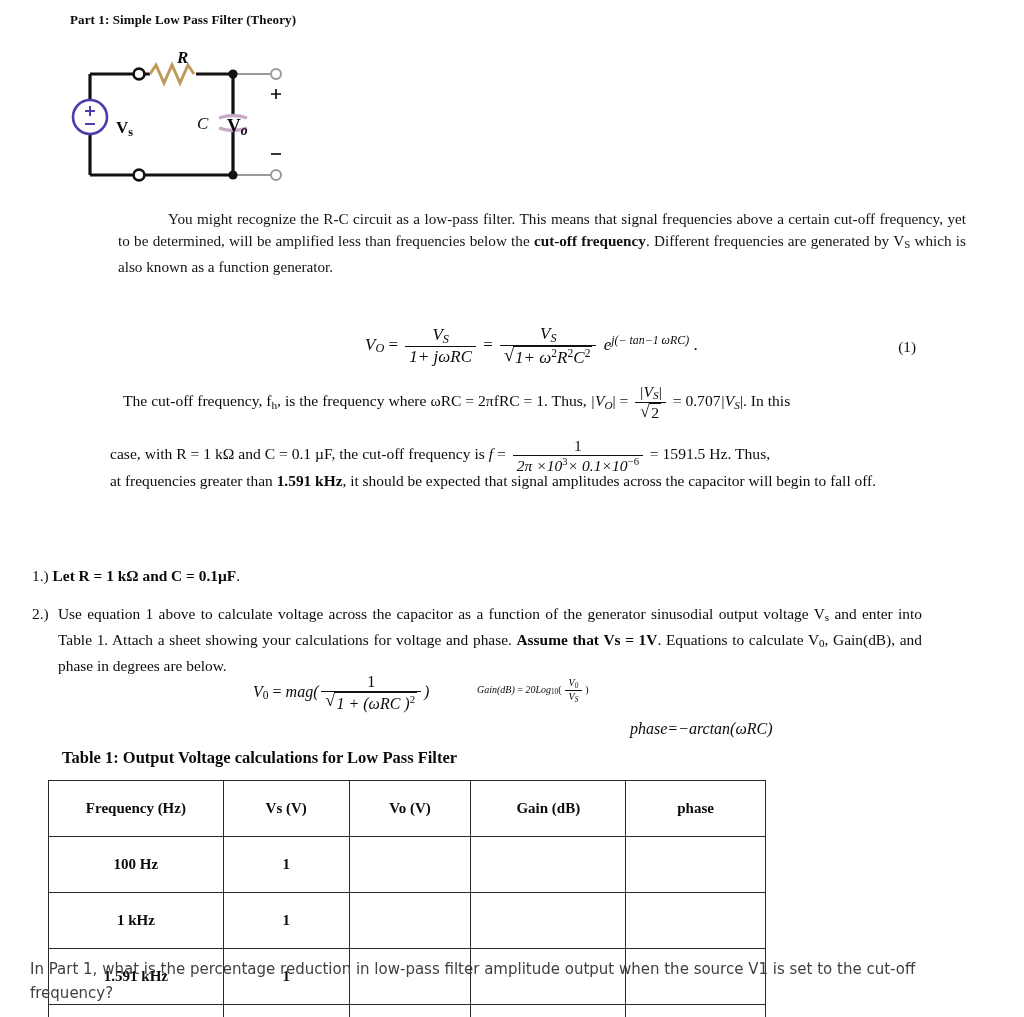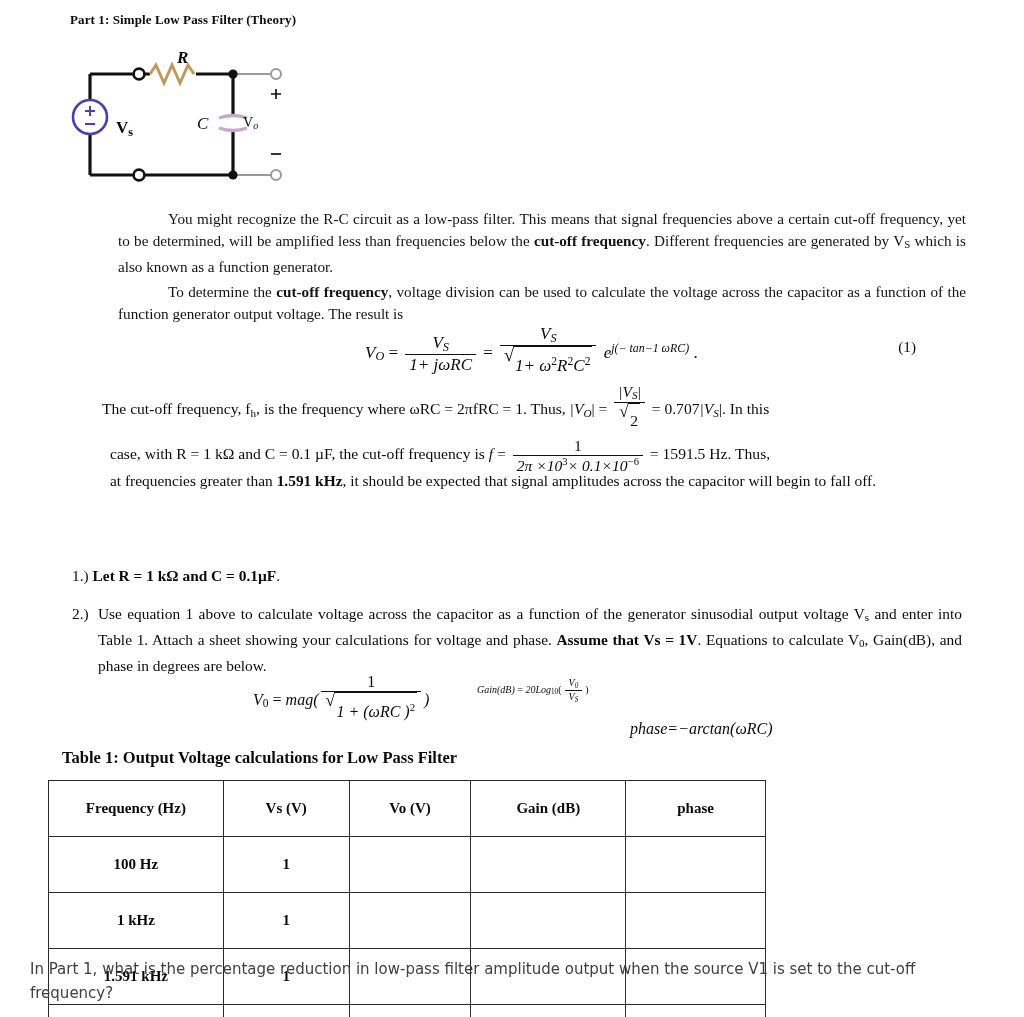--- a/index.html
+++ b/index.html
@@ -41,21 +41,21 @@
     height: 145px;
   }
   .circuit svg { display: block; }
   .circ-label {
     position: absolute;
     font-family: "Liberation Serif", serif;
   }
   .lbl-R  { left: 117px; top: 6px;  font-size: 17px; font-style: italic; font-weight: bold; }
   .lbl-C  { left: 137px; top: 72px; font-size: 17px; font-style: italic; }
   .lbl-Vs { left: 56px;  top: 76px; font-size: 17px; font-weight: bold; }
-  .lbl-Vo { left: 183px; top: 73px; font-size: 14px; font-weight: normal; }
+  .lbl-Vo { left: 167px; top: 73px; font-size: 19px; font-weight: bold; }
   .sub { font-size: 0.72em; vertical-align: -0.22em; }
   .sub-i { font-size: 0.72em; vertical-align: -0.22em; font-style: italic; }
 
   
   .body-par {
     position: absolute;
     font-size: 15.2px;
     line-height: 22px;
     text-align: justify;
     color: #131313;
@@ -109,30 +109,30 @@
   .sqrt::before {
     content: "√";
     position: absolute;
     left: 0;
     top: -1px;
     font-size: 1.08em;
   }
   .sqrt > .rad {
     display: inline-block;
     border-top: 1.2px solid #111;
-    padding: 8px 2px;
+    padding: 0 2px;
   }
   .sup { font-size: 0.68em; vertical-align: 0.52em; }
   .supn { font-size: 0.7em; vertical-align: 0.5em; }
   .abs { font-style: italic; }
 
   
   .cutoff-1 {
     position: absolute;
-    left: 102px;
+    left: 123px;
     top: 383px;
     width: 810px;
     font-size: 15.6px;
     white-space: nowrap;
   }
   .cutoff-2 {
     position: absolute;
     left: 110px;
     top: 437px;
     width: 820px;
@@ -146,21 +146,20 @@
     width: 800px;
     font-size: 15.4px;
     line-height: 22px;
   }
 
   
   .item {
     position: absolute;
     font-size: 15.4px;
     line-height: 21.5px;
-    margin-left: 40px;
   }
   .item-1 { left: 32px; top: 565px; width: 500px; font-weight: bold; }
   .item-1 .marker { font-weight: normal; }
   .item-2 {
     left: 32px; top: 603px; width: 890px;
     display: flex;
   }
   .item-2 .marker { width: 26px; flex: 0 0 26px; }
   .item-2 .txt { flex: 1; text-align: justify; }
 
@@ -277,21 +276,20 @@
     </svg>
 
     <span class="circ-label lbl-R">R</span>
     <span class="circ-label lbl-C">C</span>
     <span class="circ-label lbl-Vs"><span>V</span><span class="sub">s</span></span>
     <span class="circ-label lbl-Vo"><span>V</span><span class="sub-i">o</span></span>
   </div>
 
   <p class="body-par par-1"><span>You might recognize the R-C circuit as a low-pass filter.  This means that signal frequencies above a certain cut-off frequency, yet to be determined, will be amplified less than frequencies below the </span><b class="tight">cut-off frequency</b><span>. Different frequencies are generated by V</span><span class="sub">S</span><span> which is also known as a function generator.</span></p>
 
-  <p class="body-par par-2"><span>To determine the </span><b class="tight">cut-off frequency</b><span>, voltage division can be used to calculate the voltage across the capacitor as a function of the function generator output voltage.  The result is</span></p>
 
   <div class="eq1-wrap">
     <div class="eq1">
       <span class="mi">V</span><span class="sub-i">O</span>
       <span>=</span>
       <span class="frac">
         <span class="num"><i>V</i><span class="sub-i">S</span></span>
         <span class="den mi">1+ jωRC</span>
       </span>
       <span>=</span>

